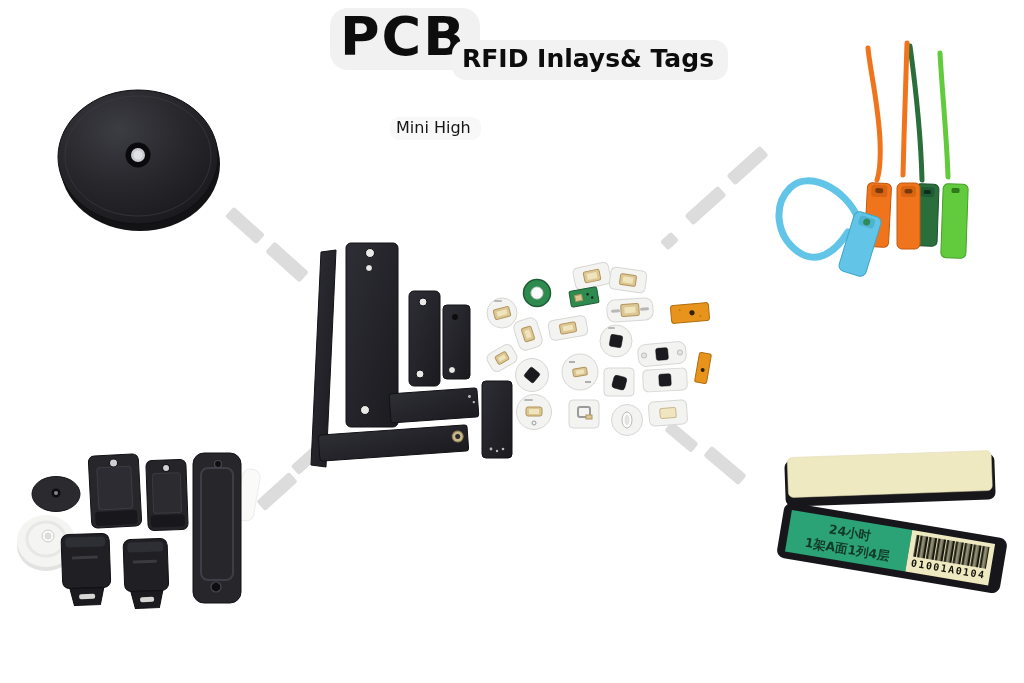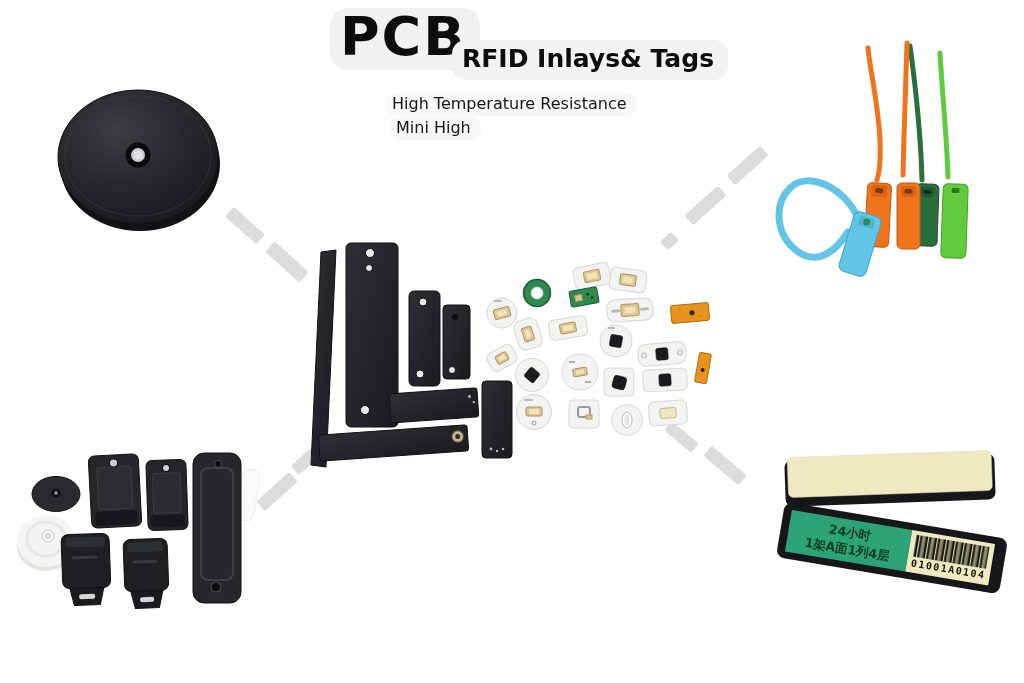--- a/index.html
+++ b/index.html
@@ -29,21 +29,20 @@
           letter-spacing:1.5px;fill:#15150d;}
   .cntext{font-family:"DejaVu Sans","Liberation Sans",sans-serif;font-weight:bold;fill:#123a28;}
 </style>
 </head>
 <body>
 
 <div class="stage">
 
   <span class="abs brand">PCB</span>
   <span class="abs title">RFID Inlays&amp; Tags</span>
-  <span class="abs sub sub1">High Temperature Resistance</span>
   <span class="abs sub sub2">Mini High</span>
 
   <div class="dash" style="left:224px;top:219px;width:42px;height:13px;transform:rotate(42deg);"></div>
   <div class="dash" style="left:264px;top:255px;width:46px;height:14px;transform:rotate(42deg);"></div>
   <div class="dash" style="left:662px;top:235px;width:15px;height:12px;transform:rotate(-42deg);"></div>
   <div class="dash" style="left:683px;top:199px;width:45px;height:13px;transform:rotate(-42deg);"></div>
   <div class="dash" style="left:725px;top:159px;width:45px;height:13px;transform:rotate(-42deg);"></div>
   <div class="dash" style="left:255px;top:485px;width:44px;height:13px;transform:rotate(-42deg);"></div>
   <div class="dash" style="left:291px;top:455px;width:29px;height:12px;transform:rotate(-42deg);"></div>
   <div class="dash" style="left:664px;top:431px;width:35px;height:12px;transform:rotate(40deg);"></div>

